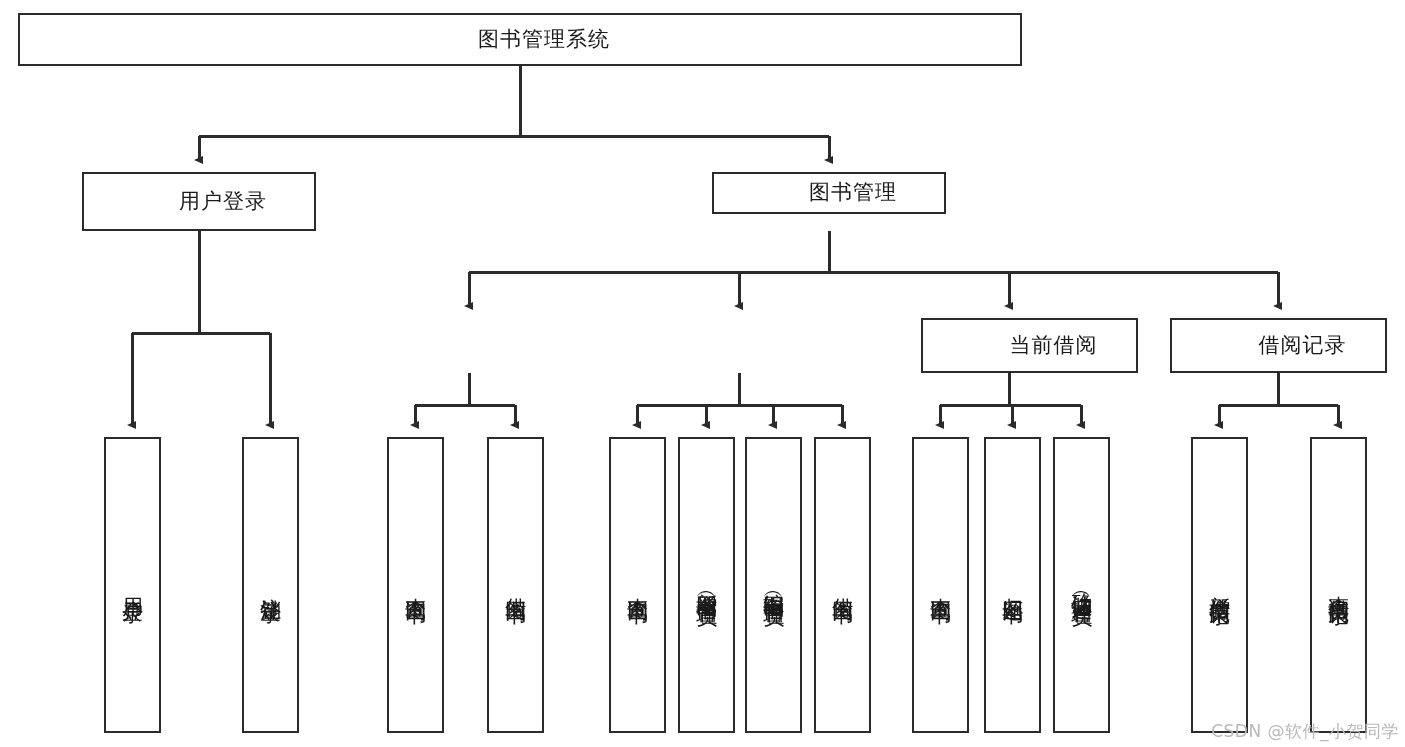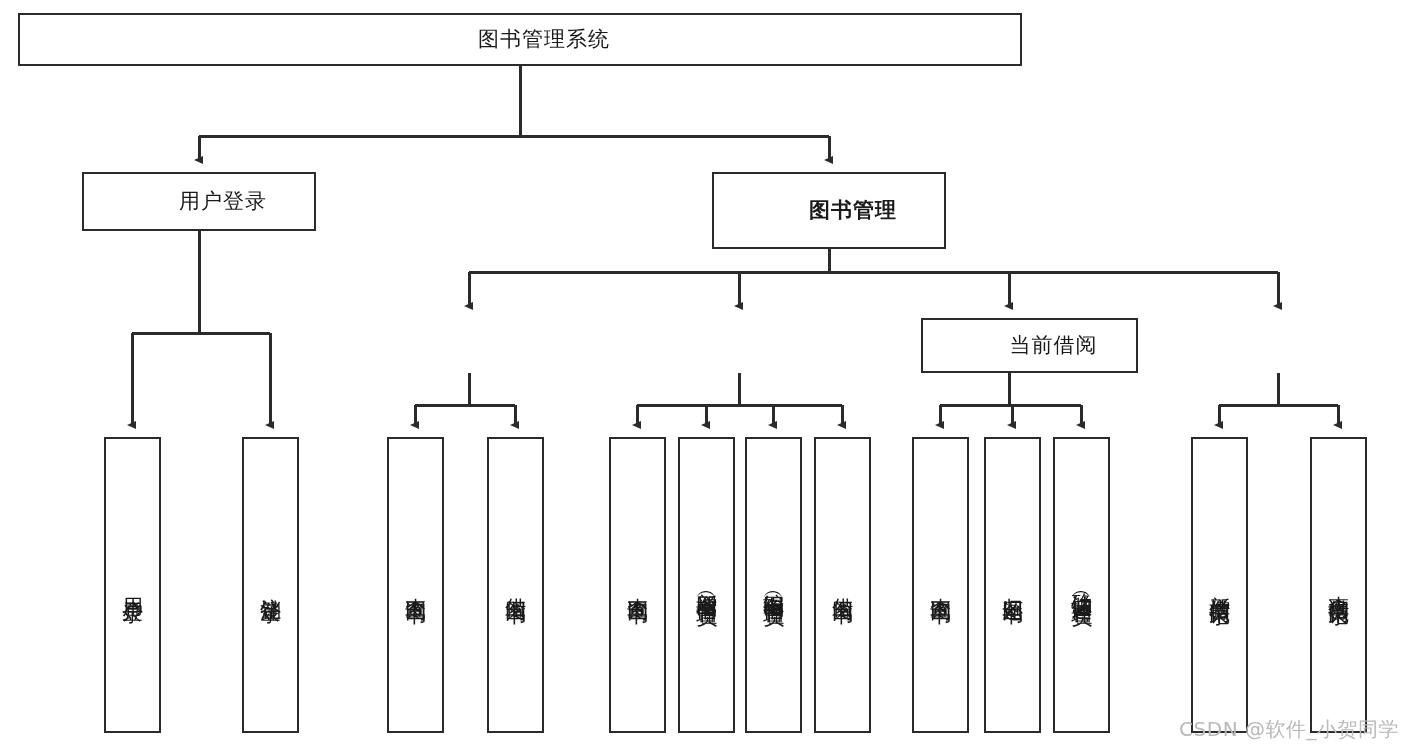--- a/index.html
+++ b/index.html
@@ -55,21 +55,21 @@
     text-orientation: upright;
     white-space: nowrap;
   }
   .node .label {
     display: block;
   }
   .watermark {
     position: absolute;
     right: 6px;
     bottom: 4px;
-    font-size: 20px;
+    font-size: 17px;
     color: #b9b9b9;
     letter-spacing: 0.5px;
     white-space: nowrap;
   }
 </style>
 </head>
 <body>
 
 <div id="diagram-root">
 
@@ -125,26 +125,29 @@
     </g>
   </svg>
 
   <div class="node horizontal" style="left:18px; top:13px; width:1004px; height:53px;">
     <span class="label">图书管理系统</span>
   </div>
 
   <div class="node horizontal" style="left:82px; top:172px; width:234px; height:59px;">
     <span class="label">用户登录</span>
   </div>
-  <div class="node horizontal" style="left:712px; top:172px; width:234px; height:77px;font-weight:bold;">
+  <div class="node horizontal" style="left:712px; top:172px; width:234px; height:42px;">
     <span class="label">图书管理</span>
   </div>
 
   <div class="node horizontal" style="left:901px; top:318px; width:217px; height:55px;margin-left:20px;">
     <span class="label">当前借阅</span>
+  </div>
+  <div class="node horizontal" style="left:1170px; top:318px; width:217px; height:55px;">
+    <span class="label">借阅记录</span>
   </div>
 
   <div class="node vertical" style="left:104px; top:437px; width:57px; height:296px;">
     <span class="label">用户登录</span>
   </div>
   <div class="node vertical" style="left:242px; top:437px; width:57px; height:296px;">
     <span class="label">注销登录</span>
   </div>
   <div class="node vertical" style="left:387px; top:437px; width:57px; height:296px;">
     <span class="label">查询图书</span>

